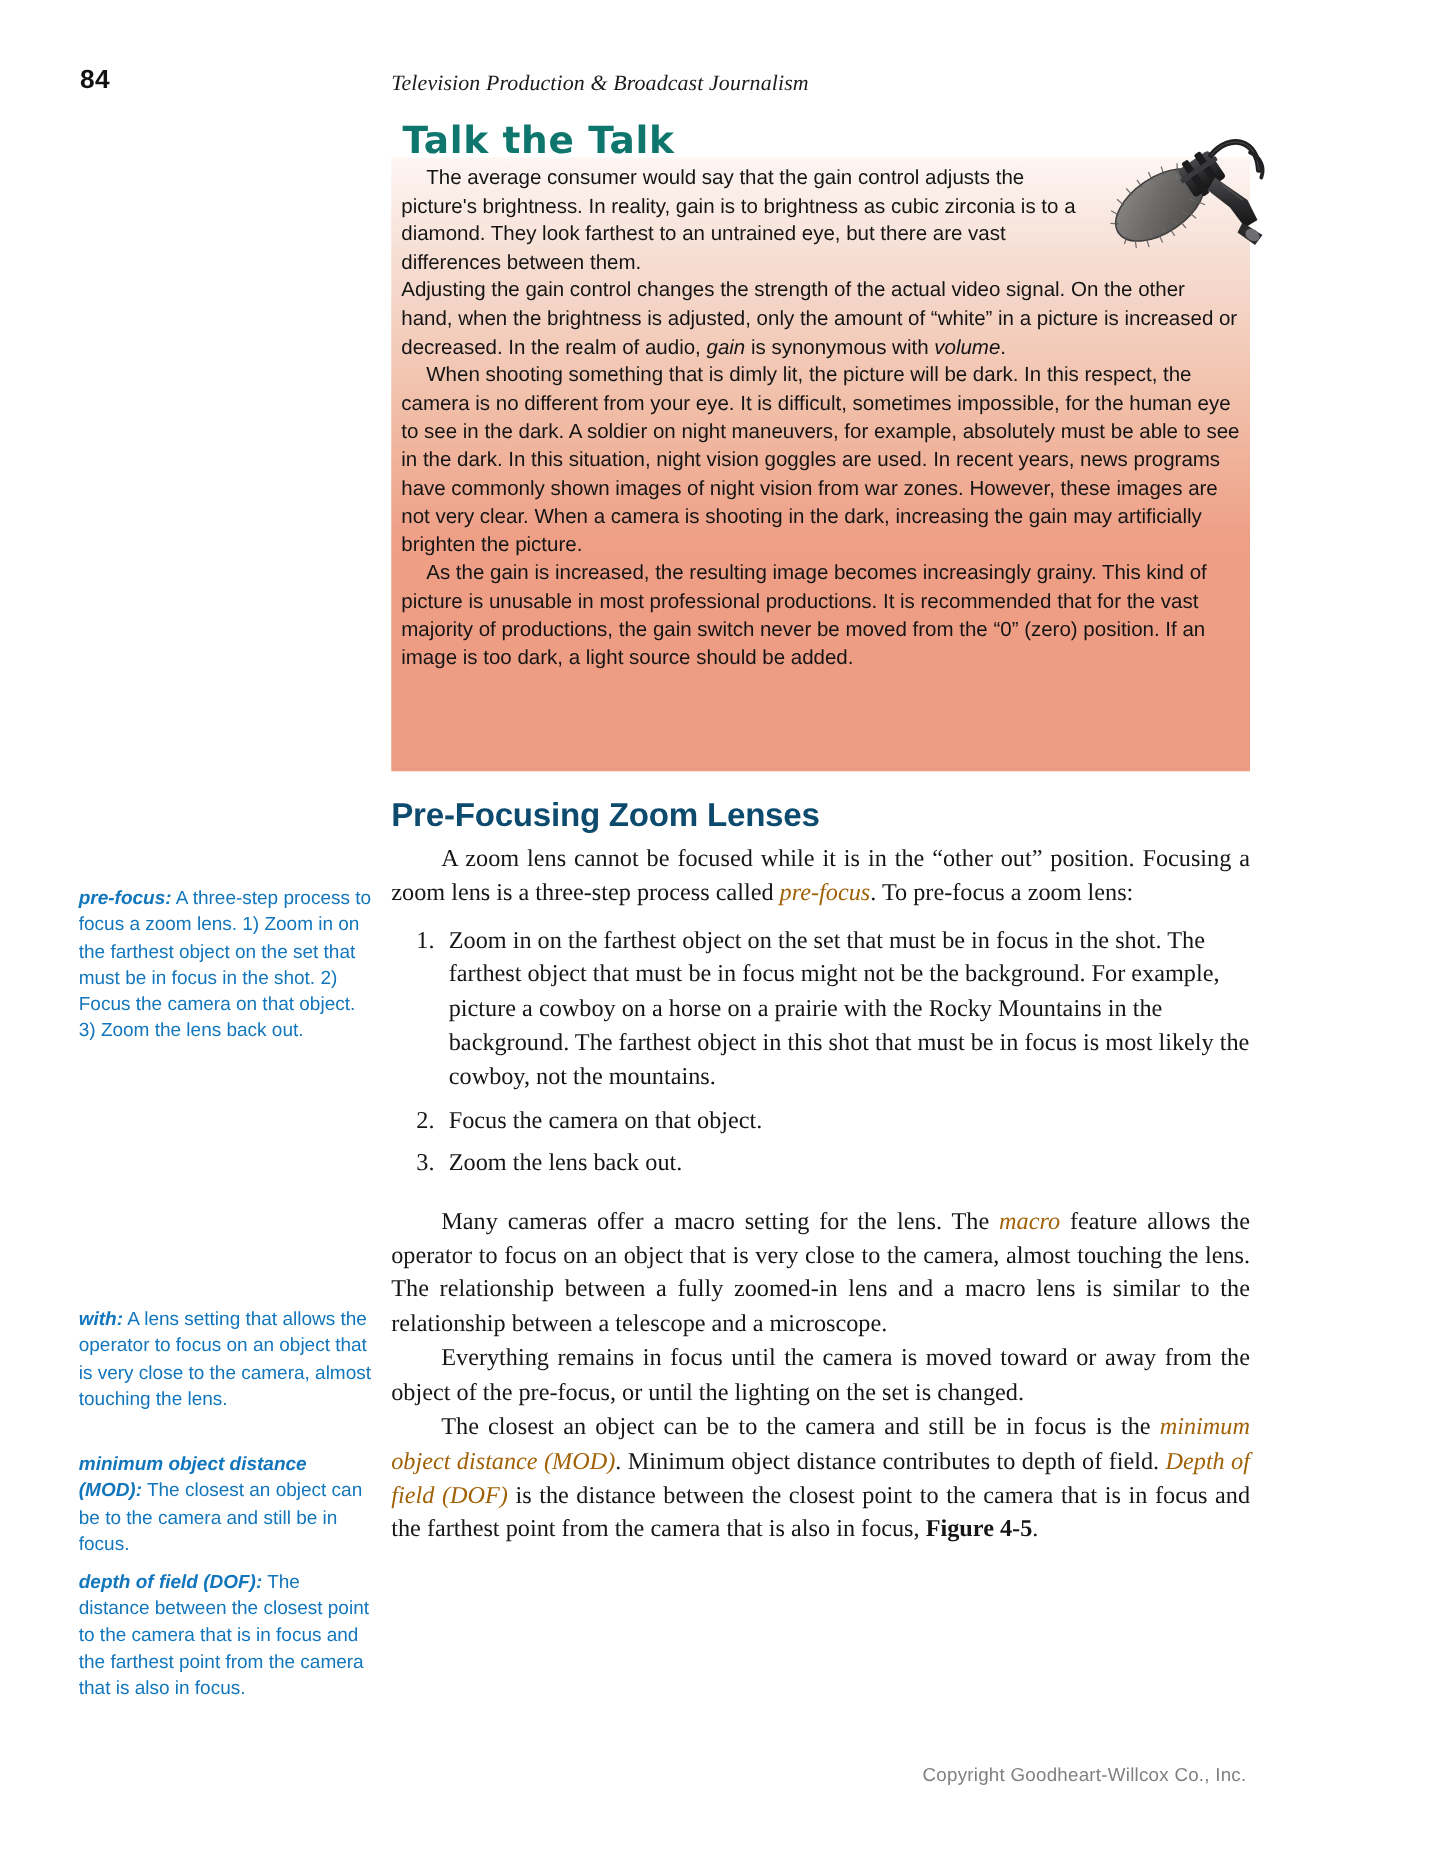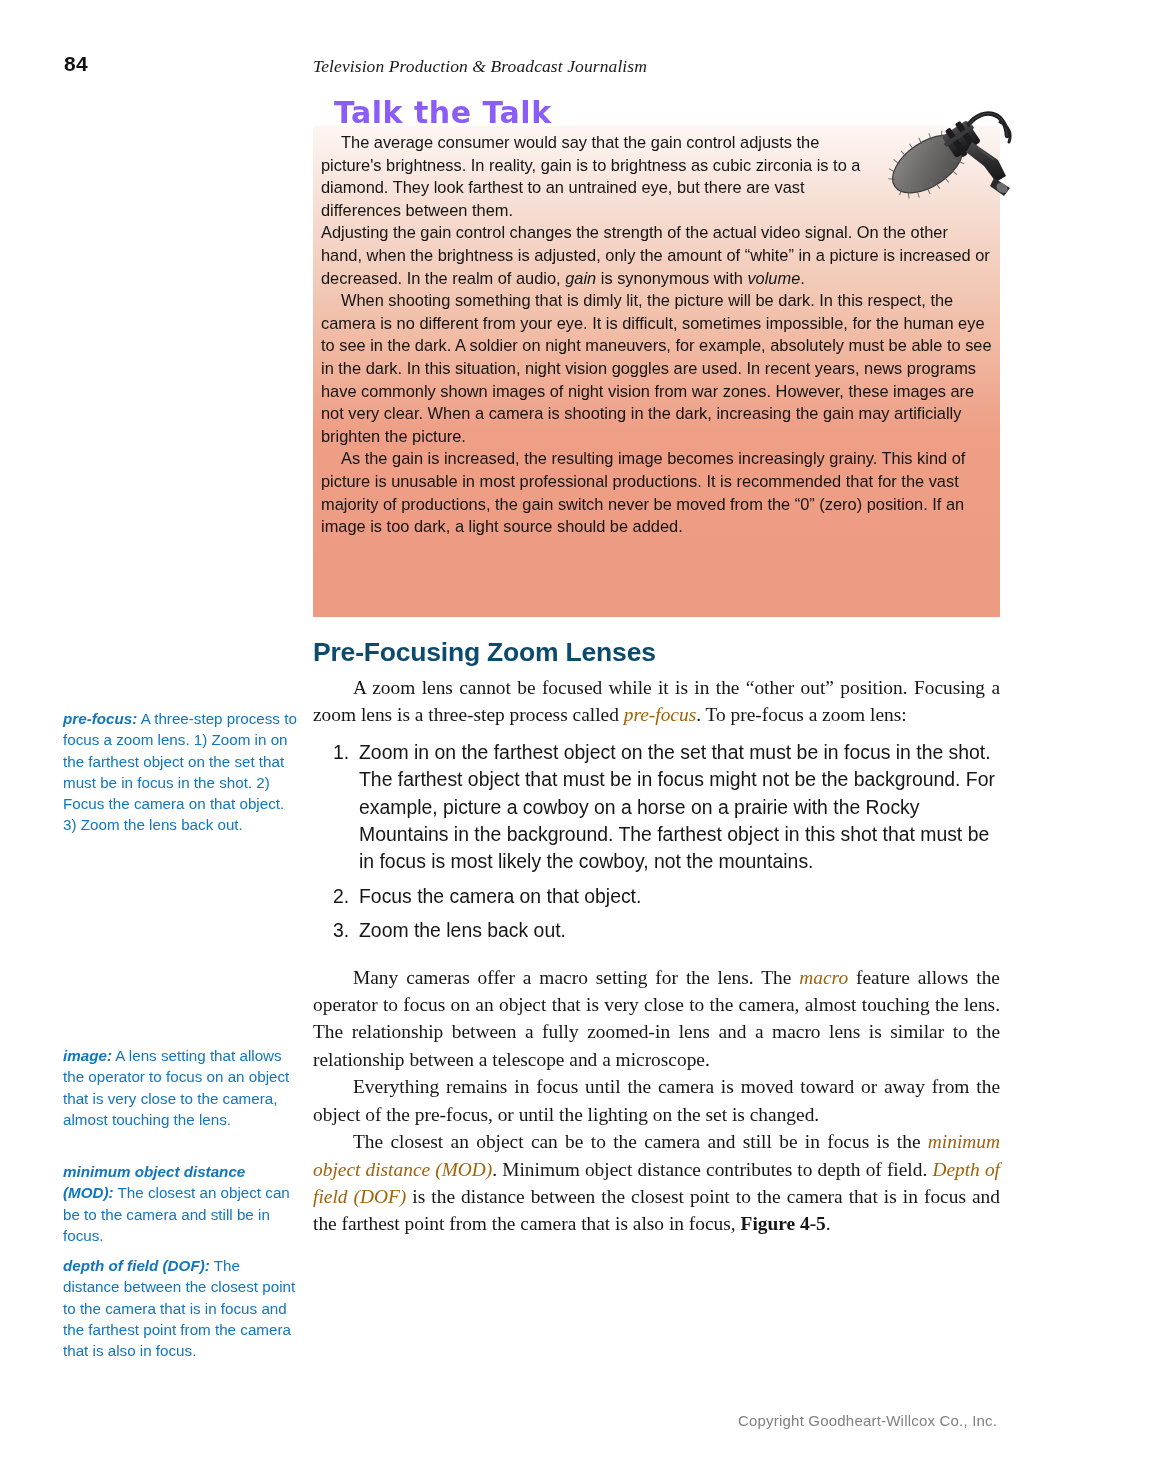--- a/index.html
+++ b/index.html
@@ -43,26 +43,26 @@
     position: absolute;
     left: 313px;
     top: 126px;
     width: 687px;
     height: 491px;
     background: linear-gradient(to bottom, #fdf6f3 0%, #f6ddd2 17%, #f1bfa9 40%, #ee9f86 62%, #ed9b82 100%);
     box-sizing: border-box;
   }
   .feature-title {
     position: absolute;
-    left: 334px;
+    left: 322px;
     top: 95px;
     font-family: "DejaVu Sans", sans-serif;
     font-weight: bold;
     font-size: 30px;
-    color: #8b5cf6;
+    color: #0f766e;
     letter-spacing: 0.5px;
     z-index: 5;
   }
   .feature-body {
     position: absolute;
     left: 321px;
     top: 131px;
     width: 672px;
     font-family: "Liberation Sans", sans-serif;
     font-size: 16.4px;
@@ -123,21 +123,21 @@
   .figref { font-weight: bold; }
 
   ol.steps {
     margin: 10px 0 0 0;
     padding: 0 0 0 0;
     list-style: none;
     counter-reset: stepcount;
   }
   ol.steps > li {
     position: relative;
-    font-family: Liberation Sans, sans-serif;
+    font-family: Liberation Serif, serif;
     font-size: 19.4px;
     line-height: 27.4px;
     padding-left: 46px;
     margin-bottom: 7px;
     color: #161616;
   }
   ol.steps > li:before {
     counter-increment: stepcount;
     content: counter(stepcount) ".";
     position: absolute;
@@ -235,21 +235,21 @@
   <p class="wrap-first"><span>The average consumer would say that the gain control adjusts the picture's brightness. In reality, gain is to brightness as cubic zirconia is to a diamond. They look farthest to an untrained eye, but there are vast differences between them.</span></p>
   <p style="text-indent:0"><span>Adjusting the gain control changes the strength of the actual video signal. On the other hand, when the brightness is adjusted, only the amount of “white” in a picture is increased or decreased. In the realm of audio, </span><em>gain</em><span> is synonymous with </span><em>volume</em><span>.</span></p>
   <p>When shooting something that is dimly lit, the picture will be dark. In this respect, the camera is no different from your eye. It is difficult, sometimes impossible, for the human eye to see in the dark. A soldier on night maneuvers, for example, absolutely must be able to see in the dark. In this situation, night vision goggles are used. In recent years, news programs have commonly shown images of night vision from war zones. However, these images are not very clear. When a camera is shooting in the dark, increasing the gain may artificially brighten the picture.</p>
   <p>As the gain is increased, the resulting image becomes increasingly grainy. This kind of picture is unusable in most professional productions. It is recommended that for the vast majority of productions, the gain switch never be moved from the “0” (zero) position. If an image is too dark, a light source should be added.</p>
 </div>
 
 <div class="glossary g1">
   <p><span class="gterm">pre-focus:</span><span> A three-step process to focus a zoom lens. 1) Zoom in on the farthest object on the set that must be in focus in the shot. 2) Focus the camera on that object. 3) Zoom the lens back out.</span></p>
 </div>
 <div class="glossary g2">
-  <p><span class="gterm">image:</span><span> A lens setting that allows the operator to focus on an object that is very close to the camera, almost touching the lens.</span></p>
+  <p><span class="gterm">with:</span><span> A lens setting that allows the operator to focus on an object that is very close to the camera, almost touching the lens.</span></p>
 </div>
 <div class="glossary g3">
   <p><span class="gterm">minimum object distance (MOD):</span><span> The closest an object can be to the camera and still be in focus.</span></p>
 </div>
 <div class="glossary g4">
   <p><span class="gterm">depth of field (DOF):</span><span> The distance between the closest point to the camera that is in focus and the farthest point from the camera that is also in focus.</span></p>
 </div>
 
 <div class="main-col">
 

